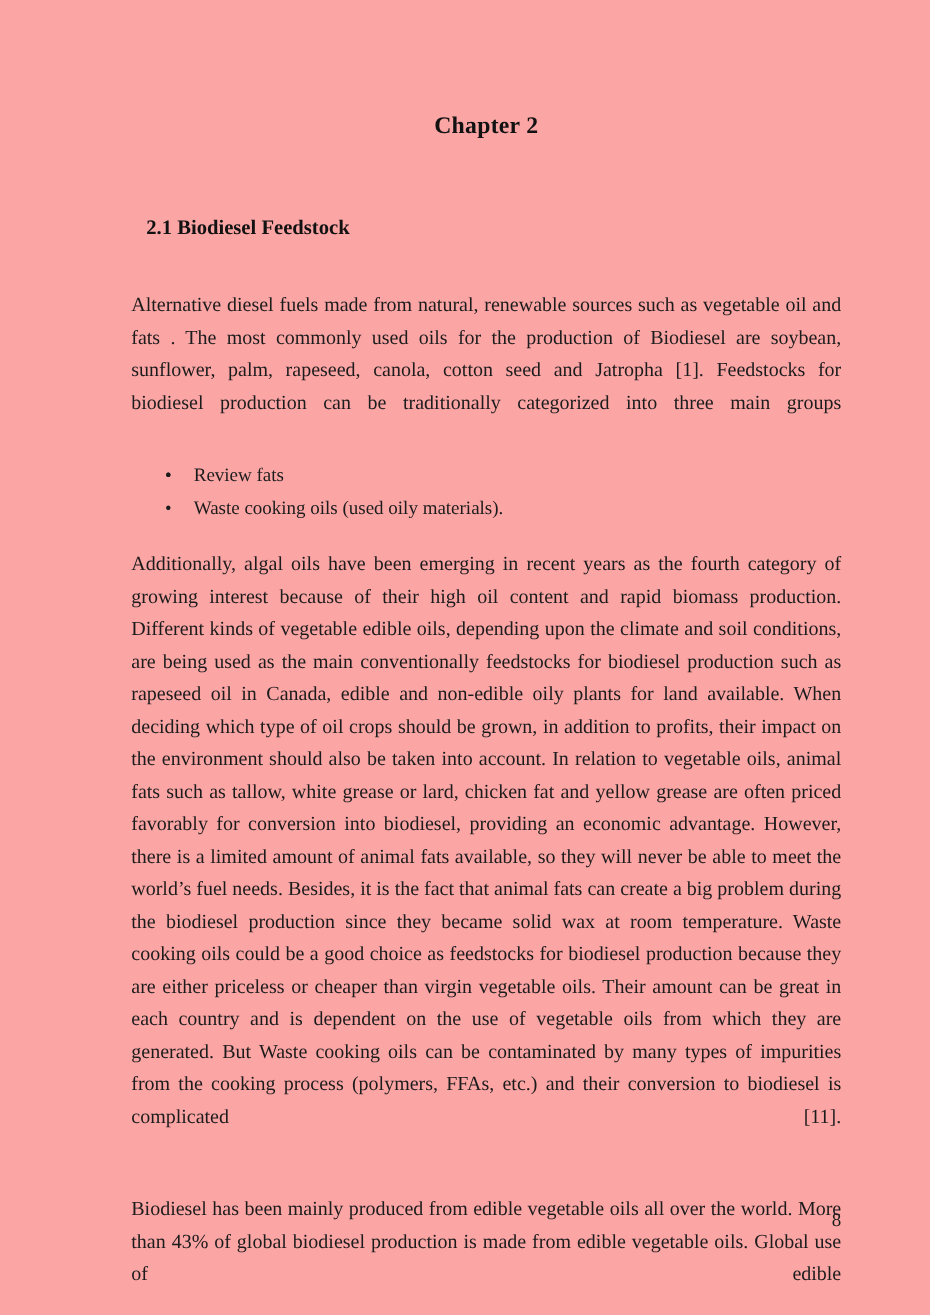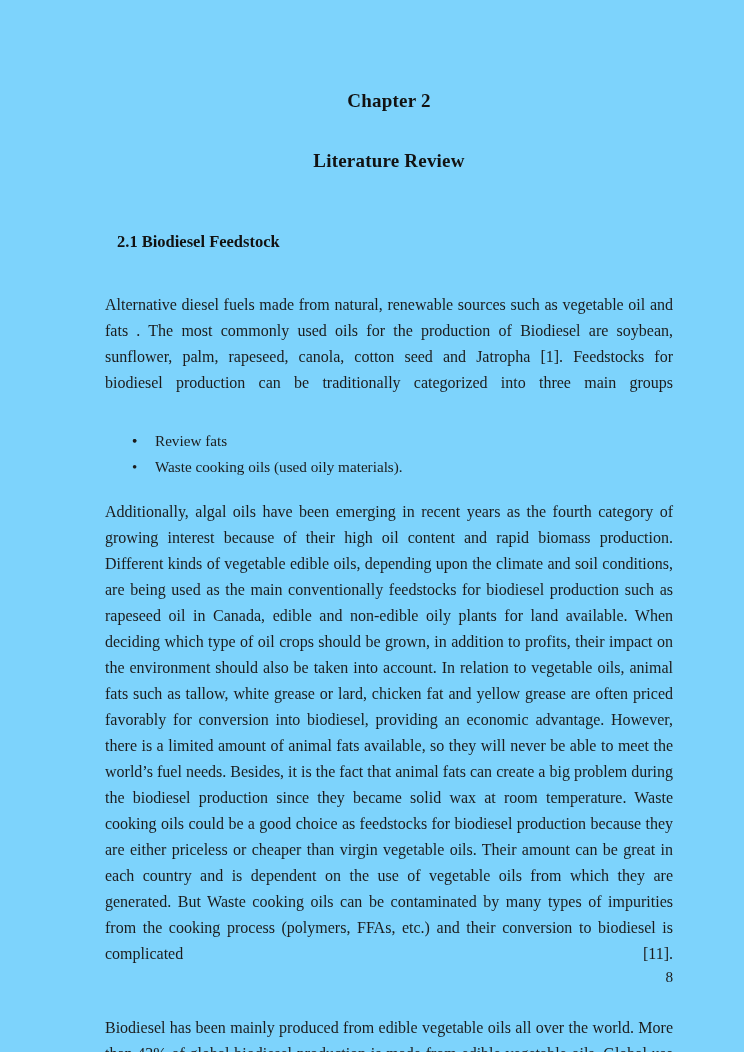--- a/index.html
+++ b/index.html
@@ -15,21 +15,21 @@
     color: #1a1a1a;
     overflow: hidden;
   }
 
   .page {
     position: absolute;
     left: 0;
     top: 0;
     width: 744px;
     height: 1052px;
-    background: #7dd3fc;
+    background: #fca5a5;
   }
 
   
   .content {
     position: absolute;
     left: 105px;
     top: 0;
     width: 568px;
   }
 
@@ -132,21 +132,20 @@
   }
 </style>
 </head>
 <body>
 
 <div class="page">
   <div class="content">
 
     <h1 class="chapter-title">Chapter 2</h1>
 
-    <h1 class="section-title">Literature Review</h1>
 
     <h2 class="subsection-title">2.1 Biodiesel Feedstock</h2>
 
     <p class="body first-body">Alternative diesel fuels made from natural, renewable sources such as vegetable oil and fats . The most commonly used oils for the production of Biodiesel are soybean, sunflower, palm, rapeseed, canola, cotton seed and Jatropha [1]. Feedstocks for biodiesel production can be traditionally categorized into three main groups</p>
 
     <ul class="bullets">
       <li>
         <span class="bullet-glyph">•</span>
       </li>
       <li>

